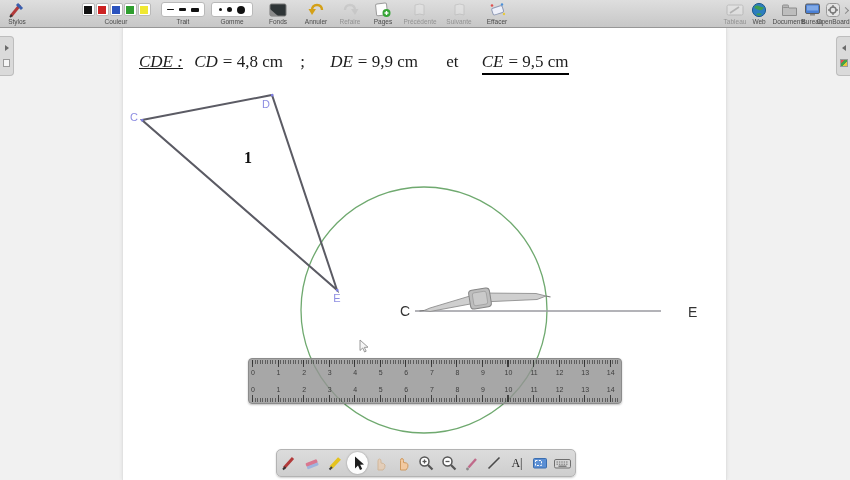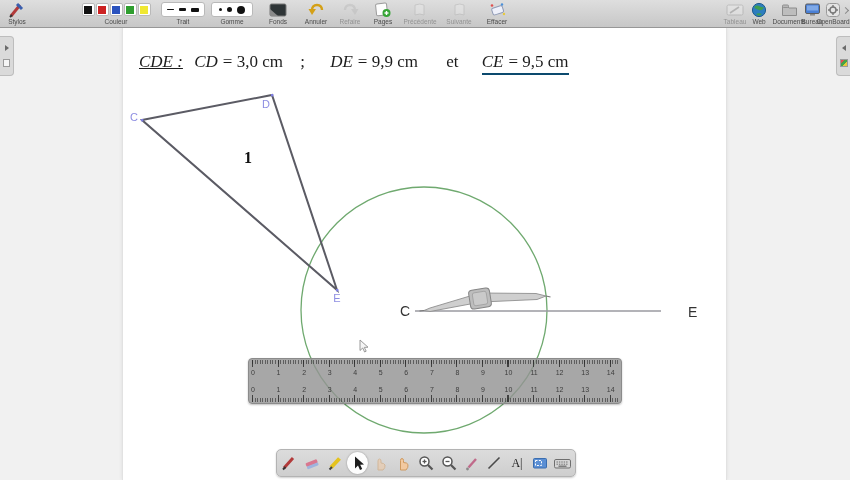--- a/index.html
+++ b/index.html
@@ -32,21 +32,21 @@
     box-shadow:0 0 4px rgba(0,0,0,.08); z-index:1; }
 
   .statement { position:absolute; left:16px; top:24px; white-space:nowrap;
     font-family:"Liberation Serif", serif; font-size:17px; color:#1c1c1c; }
   .statement .var { font-style:italic; }
   .st-heading { font-style:italic; text-decoration:underline; margin-right:7px; }
   .st-group { display:inline-block; }
   .st-val { margin-left:5px; }
   .mr13 { margin-right:13px; } .mr21 { margin-right:21px; } .mr24 { margin-right:24px; }
   .mr19 { margin-right:19px;text-align:right; }
-  .st-red { border-bottom:2px solid #0c4a6e; padding-bottom:1px; }
+  .st-red { border-bottom:2px solid #000000; padding-bottom:1px; }
 
   svg.overlay { position:absolute; left:0; top:0; z-index:2; pointer-events:none; }
 
   
   .ruler { position:absolute; left:248px; top:358px; width:374px; height:46px;
     background:rgba(148,148,148,.82); border:1px solid #8b8b8b; border-radius:4px; z-index:3;
     box-shadow:0 1px 2px rgba(0,0,0,.25); }
   .ticks { position:absolute; left:3px; right:3px;
     background-image:repeating-linear-gradient(90deg, rgba(55,55,55,.65) 0 1px, transparent 1px 2.555px); }
   .ticks.cm { background-image:repeating-linear-gradient(90deg, rgba(40,40,40,.8) 0 1px, transparent 1px 25.55px); }
@@ -269,21 +269,21 @@
       </div>
       <span class="tlabel">OpenBoard</span>
     </div>
 
     <div class="chev"></div>
   </div>
 
   <div class="page">
     <div class="statement">
       <span class="st-heading">CDE :</span>
-      <span class="st-group mr13"><span class="var">CD</span><span class="st-val">= 3,0 cm</span></span>
+      <span class="st-group mr13"><span class="var">CD</span><span class="st-val">= 4,8 cm</span></span>
       <span class="mr21">;</span>
       <span class="st-group mr24"><span class="var">DE</span><span class="st-val">= 9,9 cm</span></span>
       <span class="mr19">et</span>
       <span class="st-group st-red"><span class="var">CE</span><span class="st-val">= 9,5 cm</span></span>
     </div>
   </div>
 
   <svg class="overlay" width="850" height="480" viewBox="0 0 850 480">
 
     <circle cx="424" cy="310" r="123" fill="none" stroke="#6fa96f" stroke-width="1.3"></circle>

